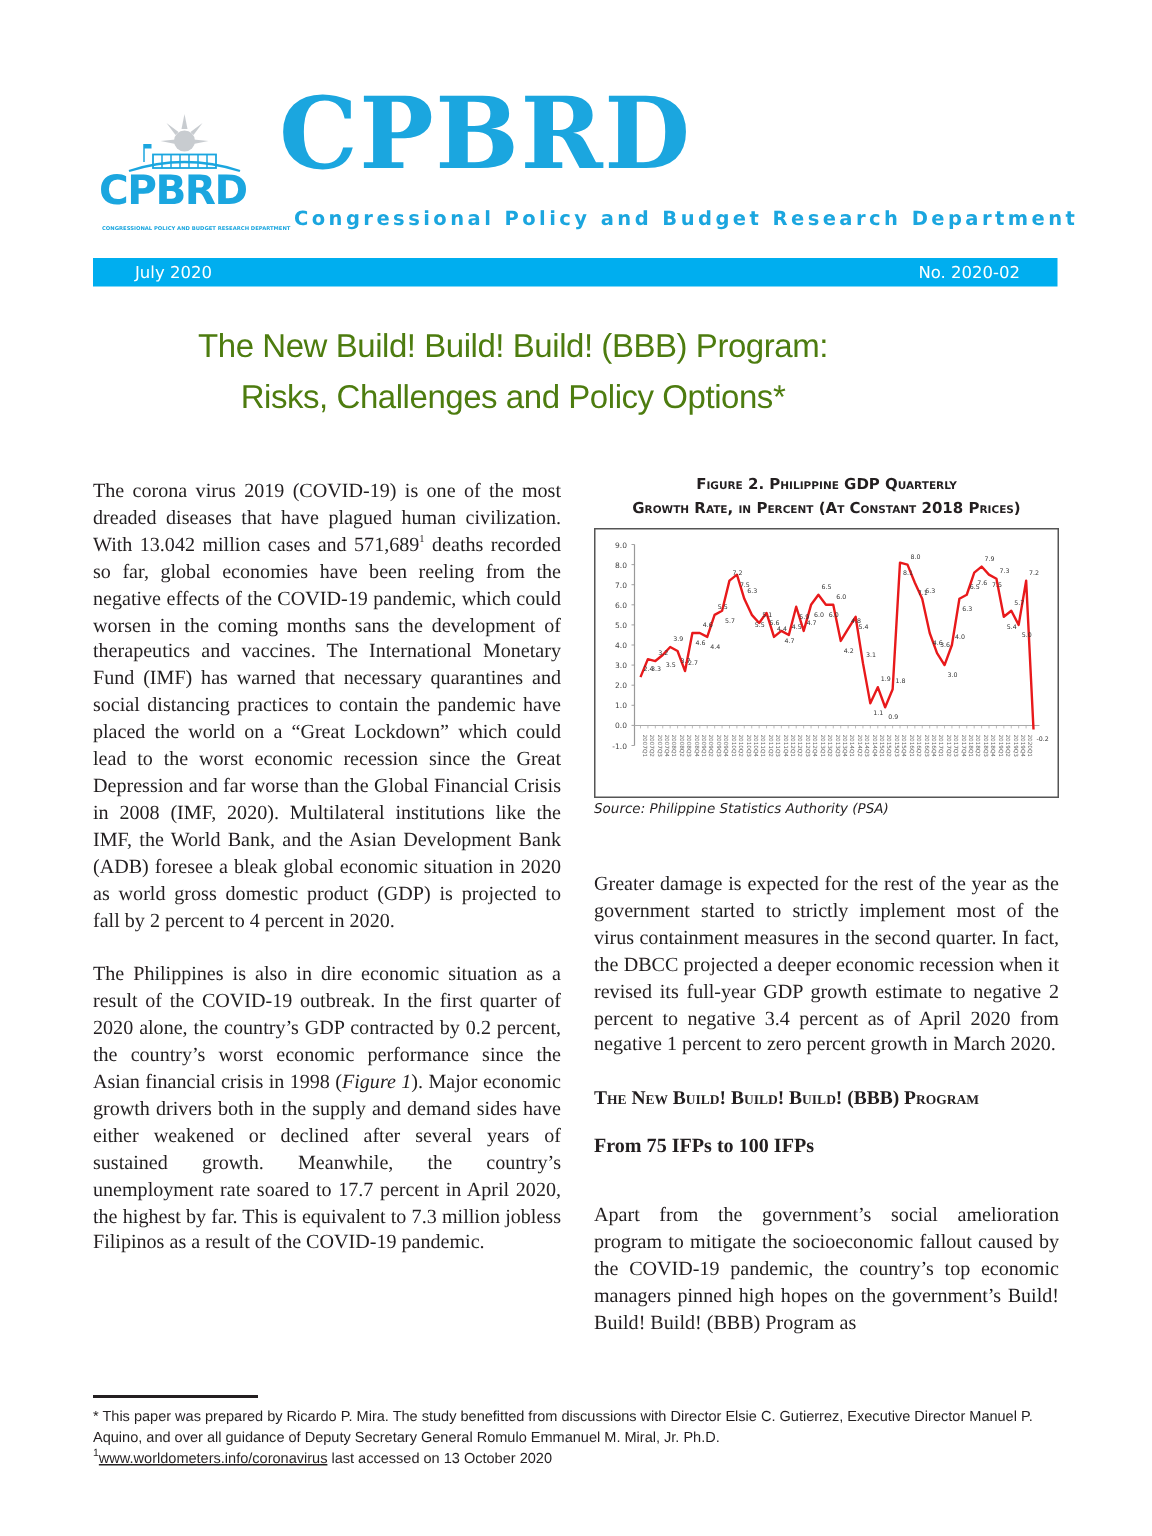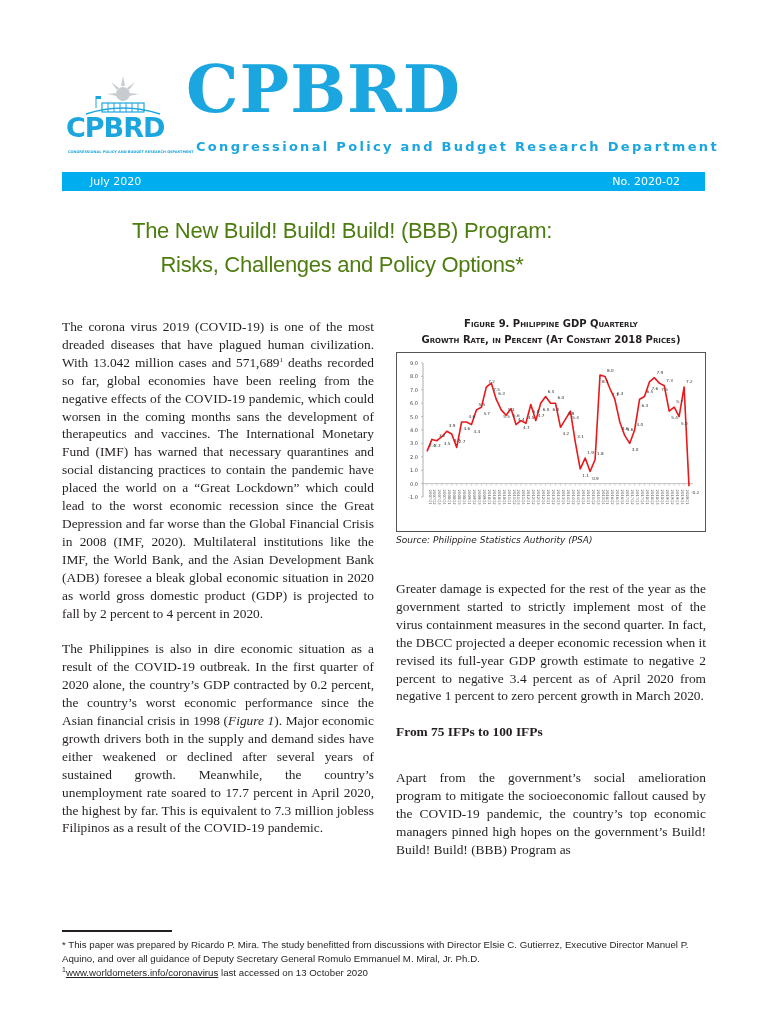--- a/index.html
+++ b/index.html
@@ -79,21 +79,21 @@
   <div>Risks, Challenges and Policy Options*</div>
 </div>
 
 <div class="col col-left">
   <p><span>The corona virus 2019 (COVID-19) is one of the most dreaded diseases that have plagued human civilization. With 13.042 million cases and 571,689</span><sup>1</sup><span> deaths recorded so far, global economies have been reeling from the negative effects of the COVID-19 pandemic, which could worsen in the coming months sans the development of therapeutics and vaccines. The International Monetary Fund (IMF) has warned that necessary quarantines and social distancing practices to contain the pandemic have placed the world on a “Great Lockdown” which could lead to the worst economic recession since the Great Depression and far worse than the Global Financial Crisis in 2008 (IMF, 2020).  Multilateral institutions like the IMF, the World Bank, and the Asian Development Bank (ADB) foresee a bleak global economic situation in 2020 as world gross domestic product (GDP) is projected to fall by 2 percent to 4 percent in 2020.</span></p>
   <p><span>The Philippines is also in dire economic situation as a result of the COVID-19 outbreak. In the first quarter of 2020 alone, the country’s GDP contracted by 0.2 percent, the country’s worst economic performance since the Asian financial crisis in 1998 (</span><i>Figure 1</i><span>). Major economic growth drivers both in the supply and demand sides have either weakened or declined after several years of sustained growth. Meanwhile, the country’s unemployment rate soared to 17.7 percent in April 2020, the highest by far. This is equivalent to 7.3 million jobless Filipinos as a result of the COVID-19 pandemic.</span></p>
 </div>
 
 <div class="figure">
   <div class="fig-caption">
-    <div>Figure 9. Philippine GDP Quarterly</div>
+    <div>Figure 2. Philippine GDP Quarterly</div>
     <div>Growth Rate, in Percent (At Constant 2018 Prices)</div>
   </div>
   <div class="chart-box">
     <svg id="chart-svg" width="308" height="178" viewBox="0 0 308 178">
         <line x1="26" y1="10" x2="26" y2="144" stroke="#999" stroke-width="0.8"></line>
         <text x="21" y="146" font-size="5" text-anchor="end" fill="#444" font-family="DejaVu Sans, sans-serif">-1.0</text>
         <line x1="24" y1="144" x2="26" y2="144" stroke="#999" stroke-width="0.6"></line>
         <text x="21" y="132.6" font-size="5" text-anchor="end" fill="#444" font-family="DejaVu Sans, sans-serif">0.0</text>
         <line x1="24" y1="130.6" x2="26" y2="130.6" stroke="#999" stroke-width="0.6"></line>
         <text x="21" y="119.2" font-size="5" text-anchor="end" fill="#444" font-family="DejaVu Sans, sans-serif">1.0</text>
@@ -278,20 +278,21 @@
         <text x="284.11320754716985" y="71.60000000000001" font-size="4.2" fill="#333" font-family="DejaVu Sans, sans-serif">5.0</text>
         <text x="289.0566037735849" y="30.120000000000005" font-size="4.2" fill="#333" font-family="DejaVu Sans, sans-serif">7.2</text>
         <text x="294" y="141.28" font-size="4.2" fill="#333" font-family="DejaVu Sans, sans-serif">-0.2</text>
       </svg>
   </div>
   <div class="fig-source">Source: Philippine Statistics Authority (PSA)</div>
 </div>
 
 <div class="col col-right">
   <p>Greater damage is expected for the rest of the year as the government started to strictly implement most of the virus containment measures in the second quarter. In fact, the DBCC projected a deeper economic recession when it revised its full-year GDP growth estimate to negative 2 percent to negative 3.4 percent as of April 2020 from negative 1 percent to zero percent growth in March 2020.</p>
+  <div class="section-head-serif">The New Build! Build! Build! (BBB) Program</div>
   <div class="sub-head">From 75 IFPs to 100 IFPs</div>
   <p>Apart from the government’s social amelioration program to mitigate the socioeconomic fallout caused by the COVID-19 pandemic, the country’s top economic managers pinned high hopes on the government’s Build! Build! Build! (BBB) Program as</p>
 </div>
 
 <div class="footnote-rule"></div>
 <div class="footnotes">
   <div>* This paper was prepared by Ricardo P. Mira. The study benefitted from discussions with Director Elsie C. Gutierrez, Executive Director Manuel P. Aquino, and over all guidance of Deputy Secretary General Romulo Emmanuel M. Miral, Jr. Ph.D.</div>
   <div><sup>1</sup><a>www.worldometers.info/coronavirus</a><span> last accessed on 13 October 2020</span></div>
 </div>
 

